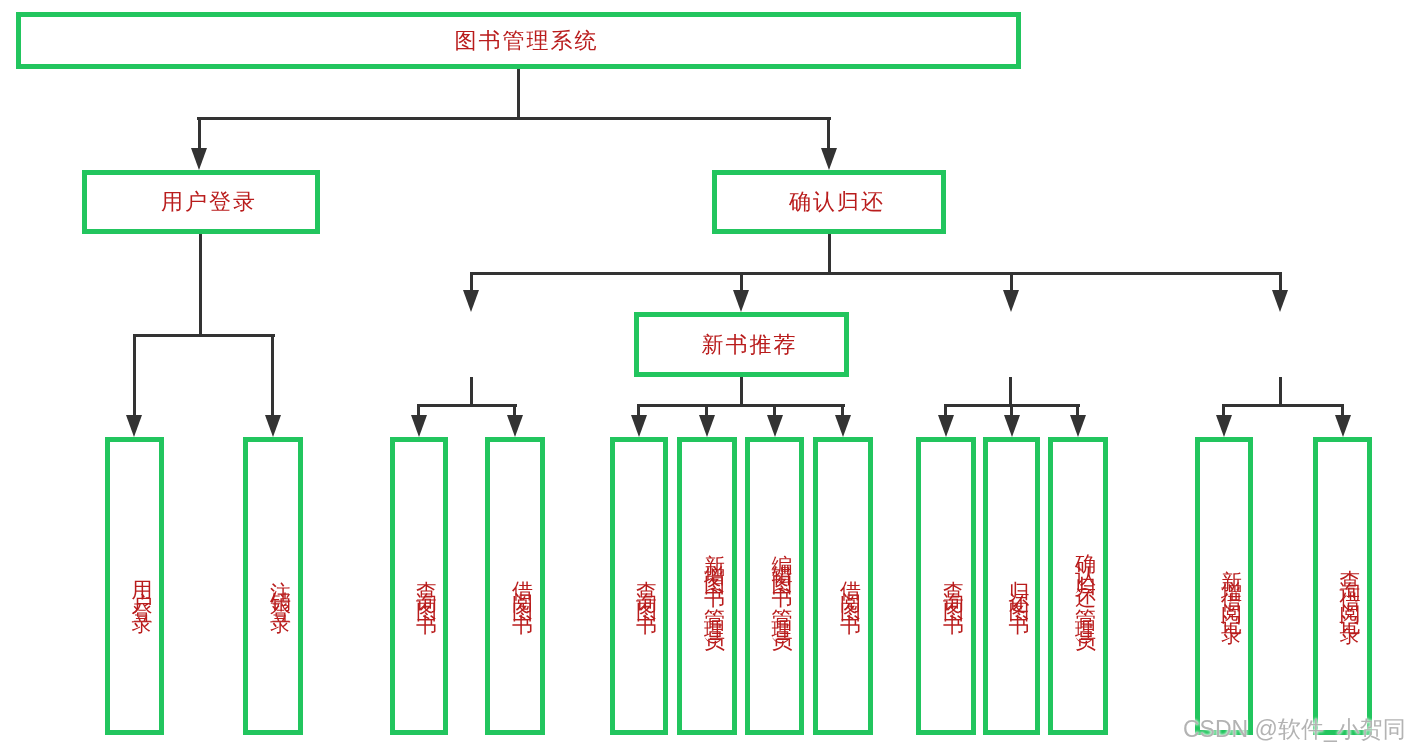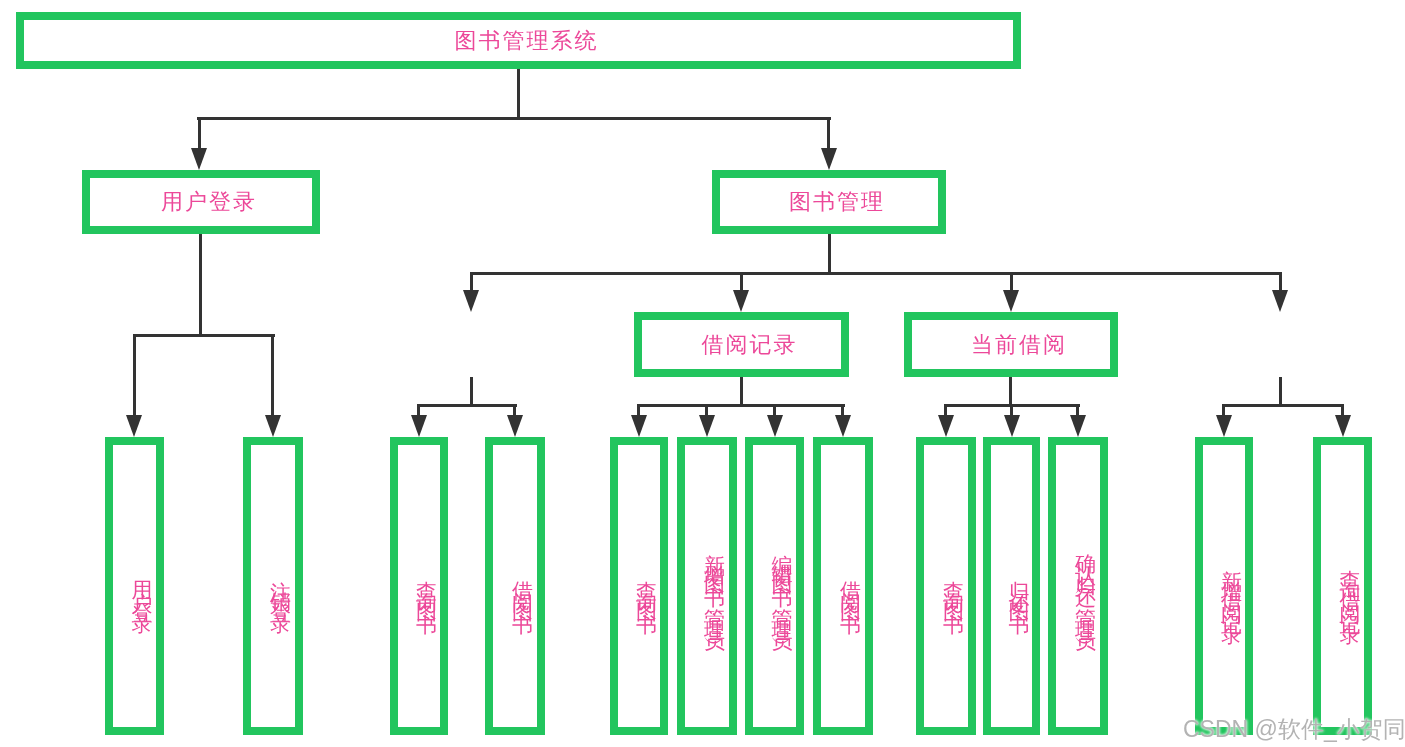--- a/index.html
+++ b/index.html
@@ -7,26 +7,26 @@
     position: relative;
     width: 1405px;
     height: 747px;
     background: #ffffff;
     font-family: "Liberation Sans", "DejaVu Sans", sans-serif;
     overflow: hidden;
   }
   .box {
     position: absolute;
     box-sizing: border-box;
-    border: 8px solid #22c55e;
+    border: 5px solid #22c55e;
     background: #ffffff;
     display: flex;
     align-items: center;
     justify-content: center;
-    color: #ec4899;
+    color: #b91c1c;
     padding-left: 16px;
   }
   .box.h { font-size: 22px; letter-spacing: 2px; }
   .box.v {
     writing-mode: vertical-rl;
     font-size: 21px;
     letter-spacing: 11px;
     line-height: 1;
   }
   .vline { position: absolute; width: 3px; background: #333333; }
@@ -57,42 +57,41 @@
   <div class="box h" style="left:16px; top:12px; width:1005px; height:57px;">图书管理系统</div>
 
   <div class="vline" style="left:517px; top:69px; height:49px;"></div>
   <div class="hline" style="left:197px; top:117px; width:634px;"></div>
   <div class="vline" style="left:198px; top:117px; height:36px;"></div>
   <div class="arrow" style="left:191px; top:148px;"></div>
   <div class="vline" style="left:827px; top:117px; height:36px;"></div>
   <div class="arrow" style="left:821px; top:148px;"></div>
 
   <div class="box h" style="left:82px; top:170px; width:238px; height:64px;">用户登录</div>
-  <div class="box h" style="left:712px; top:170px; width:234px; height:64px;">图书管理</div>
+  <div class="box h" style="left:712px; top:170px; width:234px; height:64px;">确认归还</div>
 
   <div class="vline" style="left:199px; top:234px; height:103px;"></div>
   <div class="hline" style="left:133px; top:334px; width:142px;"></div>
   <div class="vline" style="left:133px; top:334px; height:84px;"></div>
   <div class="arrow" style="left:126px; top:415px;"></div>
   <div class="vline" style="left:271px; top:334px; height:84px;"></div>
   <div class="arrow" style="left:265px; top:415px;"></div>
 
   <div class="vline" style="left:828px; top:234px; height:40px;"></div>
   <div class="hline" style="left:470px; top:272px; width:812px;"></div>
   <div class="vline" style="left:470px; top:272px; height:20px;"></div>
   <div class="arrow" style="left:463px; top:290px;"></div>
   <div class="vline" style="left:740px; top:272px; height:20px;"></div>
   <div class="arrow" style="left:733px; top:290px;"></div>
   <div class="vline" style="left:1010px; top:272px; height:20px;"></div>
   <div class="arrow" style="left:1003px; top:290px;"></div>
   <div class="vline" style="left:1279px; top:272px; height:20px;"></div>
   <div class="arrow" style="left:1272px; top:290px;"></div>
 
-  <div class="box h" style="left:634px; top:312px; width:215px; height:65px;">借阅记录</div>
-  <div class="box h" style="left:904px; top:312px; width:214px; height:65px;">当前借阅</div>
+  <div class="box h" style="left:634px; top:312px; width:215px; height:65px;">新书推荐</div>
 
   <div class="vline" style="left:470px; top:377px; height:29px;"></div>
   <div class="hline" style="left:417px; top:404px; width:100px;"></div>
   <div class="vline" style="left:417px; top:404px; height:14px;"></div>
   <div class="arrow" style="left:411px; top:415px;"></div>
   <div class="vline" style="left:513px; top:404px; height:14px;"></div>
   <div class="arrow" style="left:507px; top:415px;"></div>
 
   <div class="vline" style="left:740px; top:377px; height:29px;"></div>
   <div class="hline" style="left:637px; top:404px; width:208px;"></div>

